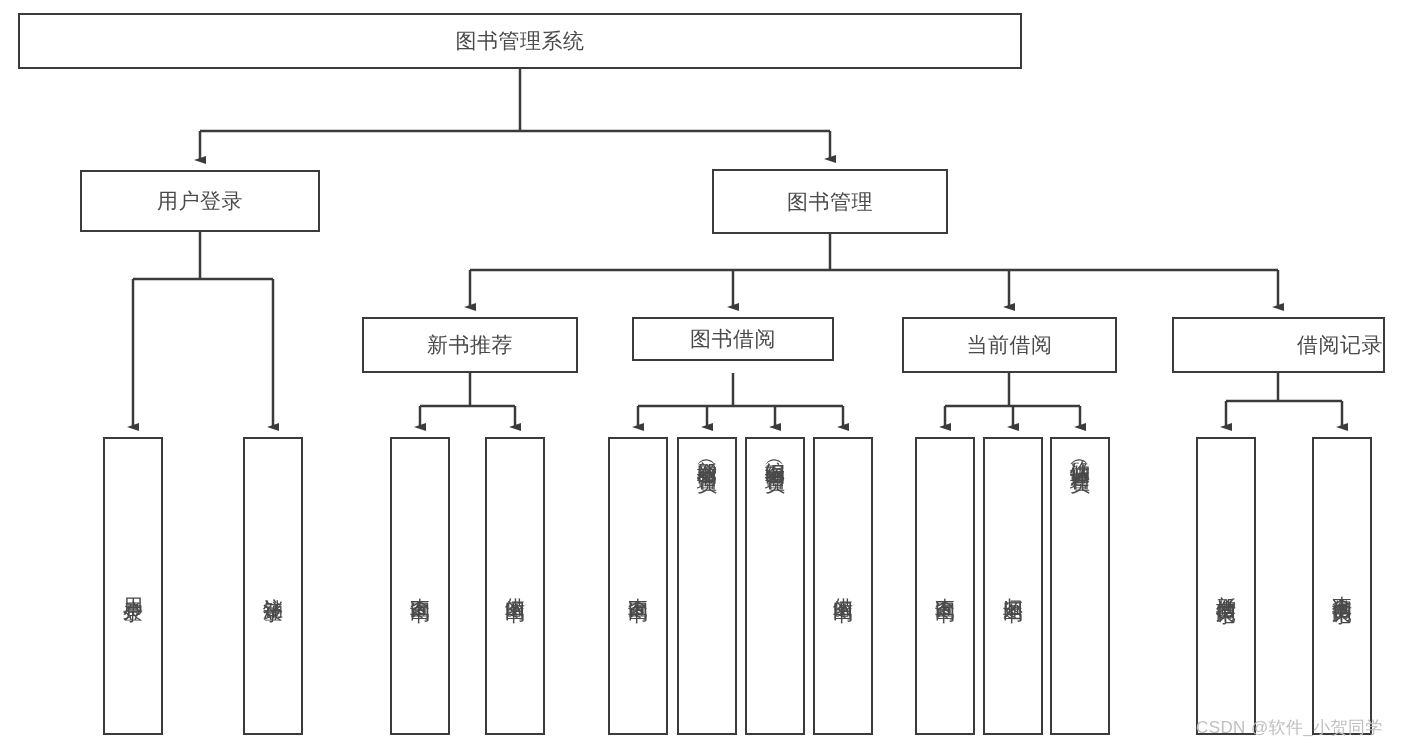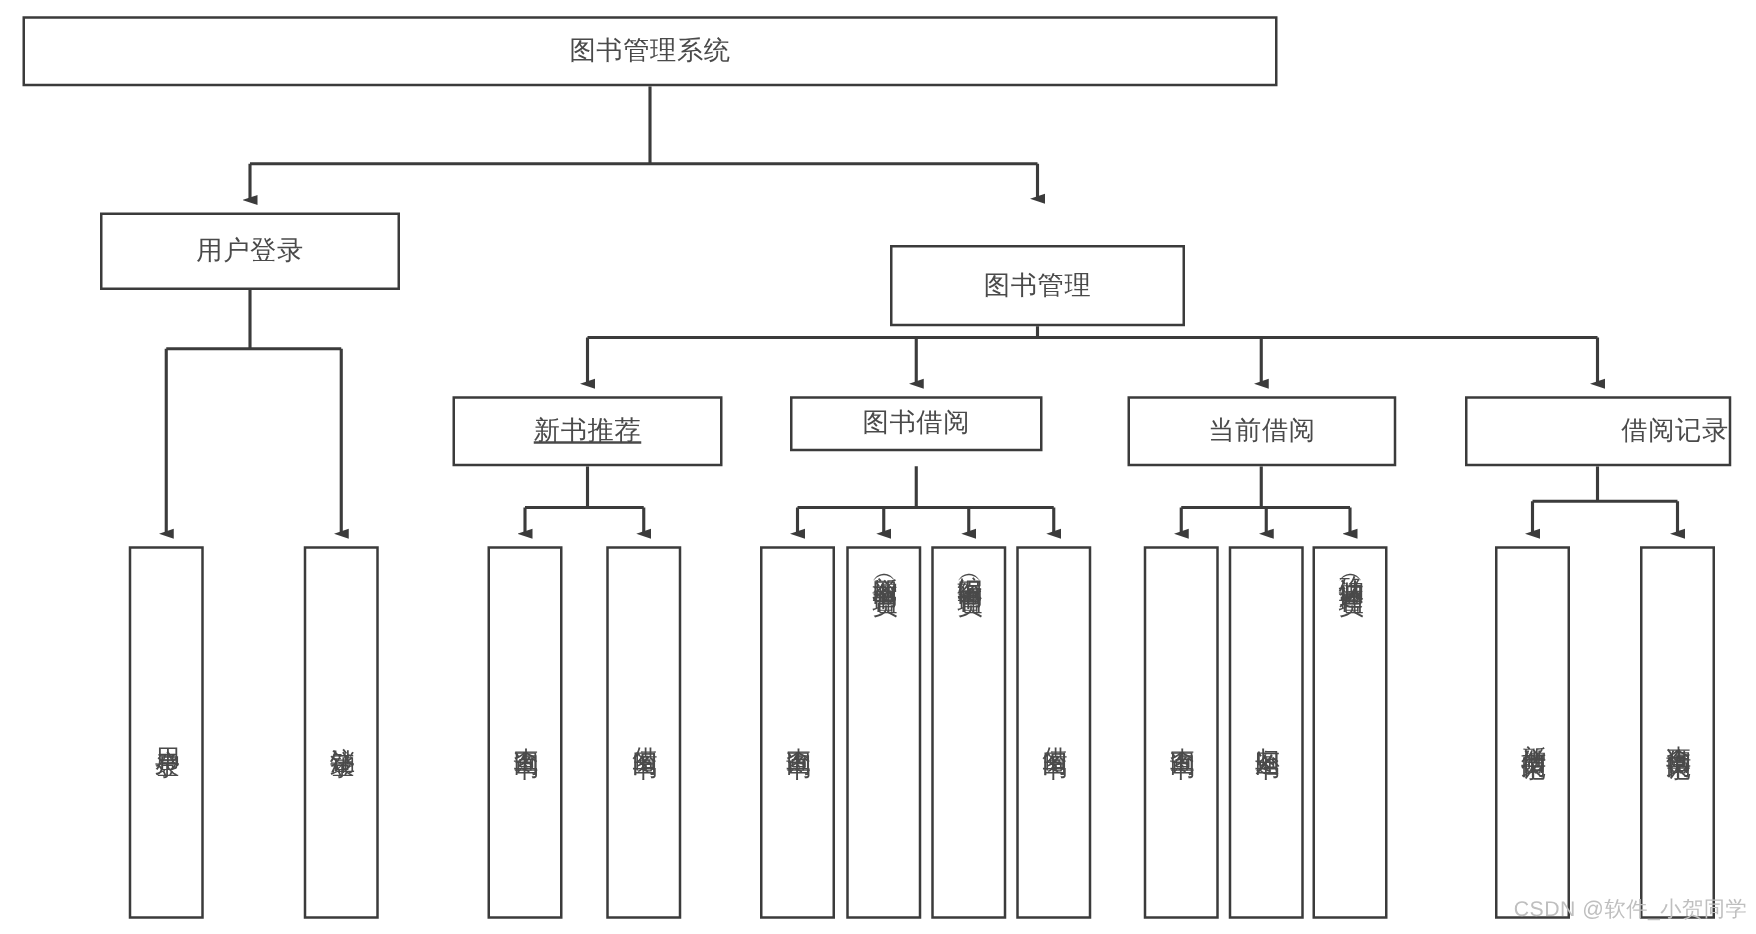--- a/index.html
+++ b/index.html
@@ -121,25 +121,25 @@
     </g>
   </svg>
 
   <div class="node horiz" style="left:18px; top:13px; width:1004px; height:56px;">
     <span class="label">图书管理系统</span>
   </div>
 
   <div class="node horiz" style="left:80px; top:170px; width:240px; height:62px;">
     <span class="label">用户登录</span>
   </div>
-  <div class="node horiz" style="left:712px; top:169px; width:236px; height:65px;margin-top:27px;">
+  <div class="node horiz" style="left:712px; top:169px; width:236px; height:65px;">
     <span class="label">图书管理</span>
   </div>
 
-  <div class="node horiz" style="left:362px; top:317px; width:216px; height:56px;text-decoration:underline;">
+  <div class="node horiz" style="left:362px; top:317px; width:216px; height:56px;">
     <span class="label">新书推荐</span>
   </div>
   <div class="node horiz" style="left:632px; top:317px; width:202px; height:44px;">
     <span class="label">图书借阅</span>
   </div>
   <div class="node horiz" style="left:902px; top:317px; width:215px; height:56px;align-items:center;">
     <span class="label">当前借阅</span>
   </div>
   <div class="node horiz" style="left:1172px; top:317px; width:213px; height:56px;justify-content:flex-end;">
     <span class="label">借阅记录</span>
@@ -178,15 +178,15 @@
   <div class="node vert" style="left:1050px; top:437px; width:60px; height:298px;">
     <span class="label">确认归还（管理员）</span>
   </div>
   <div class="node vert mid" style="left:1196px; top:437px; width:60px; height:298px;">
     <span class="label">新增借阅记录</span>
   </div>
   <div class="node vert mid" style="left:1312px; top:437px; width:60px; height:298px;">
     <span class="label">查询借阅记录</span>
   </div>
 
-  <div class="watermark" style="left:1196px; top:716px;padding-left:15px;">CSDN @软件_小贺同学</div>
+  <div class="watermark" style="left:1196px; top:716px;">CSDN @软件_小贺同学</div>
 
 </div>
 
 </body></html>

